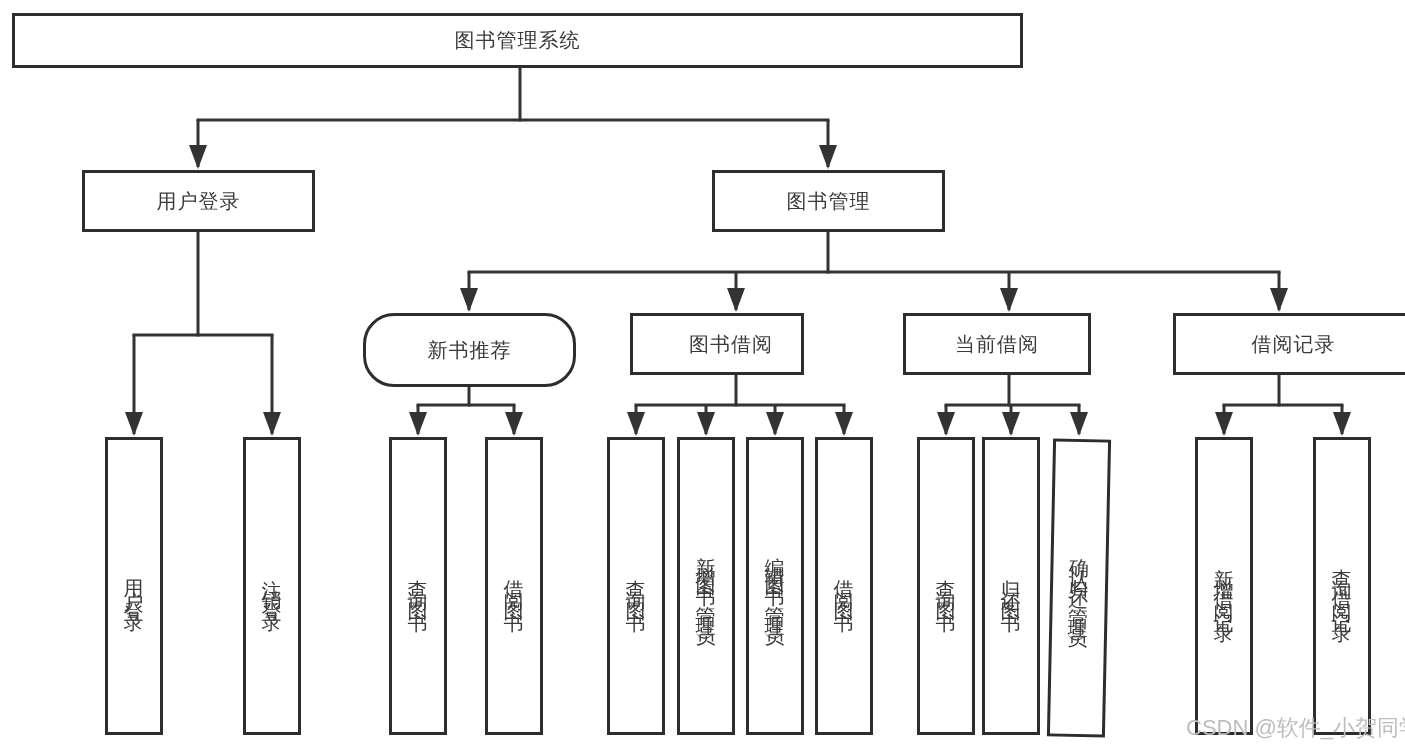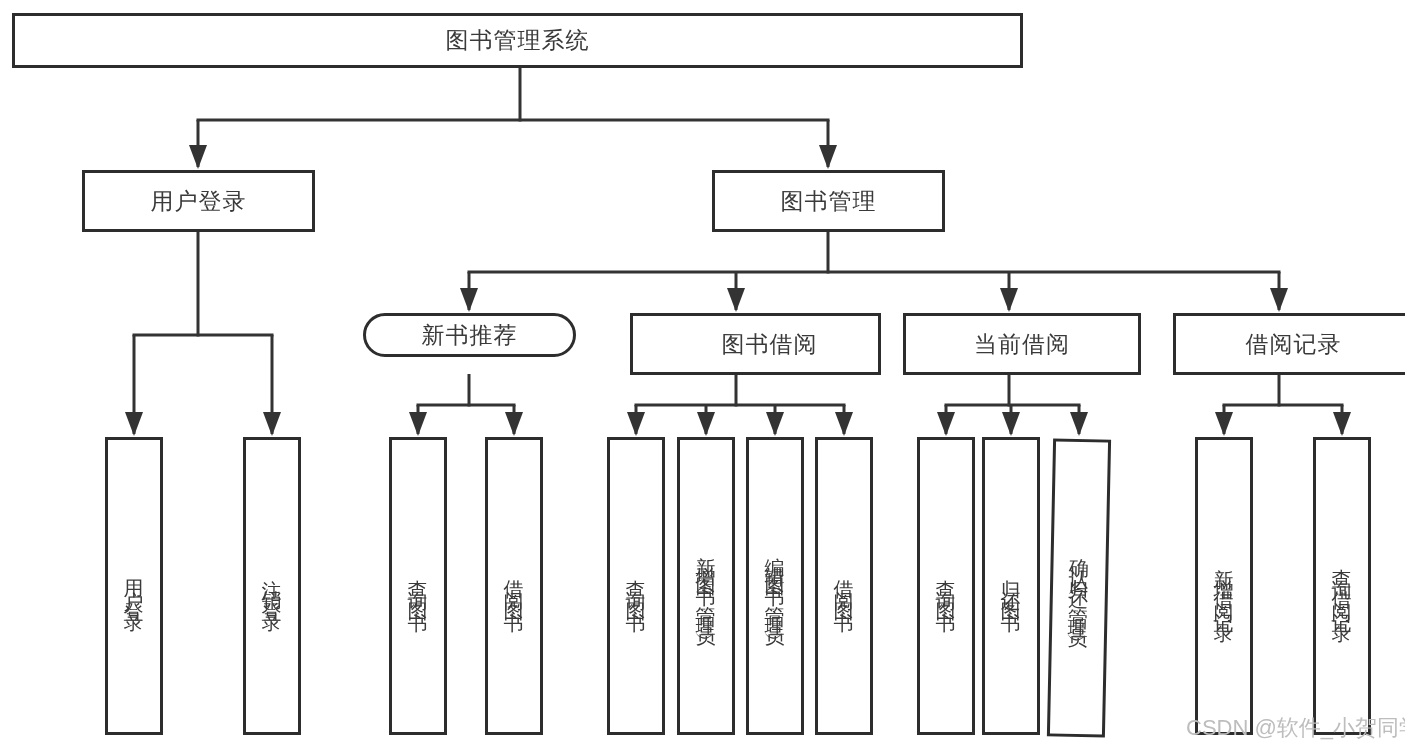--- a/index.html
+++ b/index.html
@@ -9,21 +9,21 @@
   .stage{
     position:relative;width:1405px;height:747px;background:#ffffff;overflow:hidden;
   }
   .wires{
     position:absolute;left:0;top:0;z-index:0;
   }
   .hbox{
     position:absolute;box-sizing:border-box;z-index:1;
     background:#ffffff;border:3px solid #2d2d2d;
     display:flex;align-items:center;justify-content:center;
-    font-size:23px;color:#3a3a3a;letter-spacing:1px;white-space:nowrap;
+    font-size:20px;color:#3a3a3a;letter-spacing:1px;white-space:nowrap;
   }
   .vbox{
     position:absolute;box-sizing:border-box;z-index:1;
     top:437px;width:58px;height:298px;
     background:#ffffff;border:3px solid #2d2d2d;
     display:flex;align-items:center;justify-content:center;
     writing-mode:vertical-rl;text-orientation:mixed;
     font-size:20px;letter-spacing:11px;color:#3a3a3a;line-height:1;
   }
   .vbox.long{letter-spacing:10px;}
@@ -86,23 +86,23 @@
       <line x1="1224" y1="405" x2="1224" y2="434" marker-end="url(#ah)"></line>
       <line x1="1342" y1="405" x2="1342" y2="434" marker-end="url(#ah)"></line>
     </g>
   </svg>
 
   <div class="hbox" style="left:12px;top:13px;width:1011px;height:55px;">图书管理系统</div>
 
   <div class="hbox" style="left:82px;top:170px;width:233px;height:62px;">用户登录</div>
   <div class="hbox" style="left:712px;top:170px;width:233px;height:62px;text-align:right;">图书管理</div>
 
-  <div class="hbox" style="left:363px;top:313px;width:213px;height:44px;border-radius:31px;">新书推荐</div>
-  <div class="hbox" style="left:630px;top:313px;width:251px;height:62px;padding-left:28px;">图书借阅</div>
-  <div class="hbox" style="left:903px;top:313px;width:238px;height:62px;">当前借阅</div>
+  <div class="hbox" style="left:363px;top:313px;width:213px;height:74px;border-radius:31px;">新书推荐</div>
+  <div class="hbox" style="left:630px;top:313px;width:174px;height:62px;padding-left:28px;">图书借阅</div>
+  <div class="hbox" style="left:903px;top:313px;width:188px;height:62px;">当前借阅</div>
   <div class="hbox" style="left:1173px;top:313px;width:241px;height:62px;">借阅记录</div>
 
   <div class="vbox" style="left:105px;">用户登录</div>
   <div class="vbox" style="left:243px;">注销登录</div>
 
   <div class="vbox" style="left:389px;">查询图书</div>
   <div class="vbox" style="left:485px;">借阅图书</div>
 
   <div class="vbox" style="left:607px;">查询图书</div>
   <div class="vbox long" style="left:677px;">新增图书（管理员）</div>

